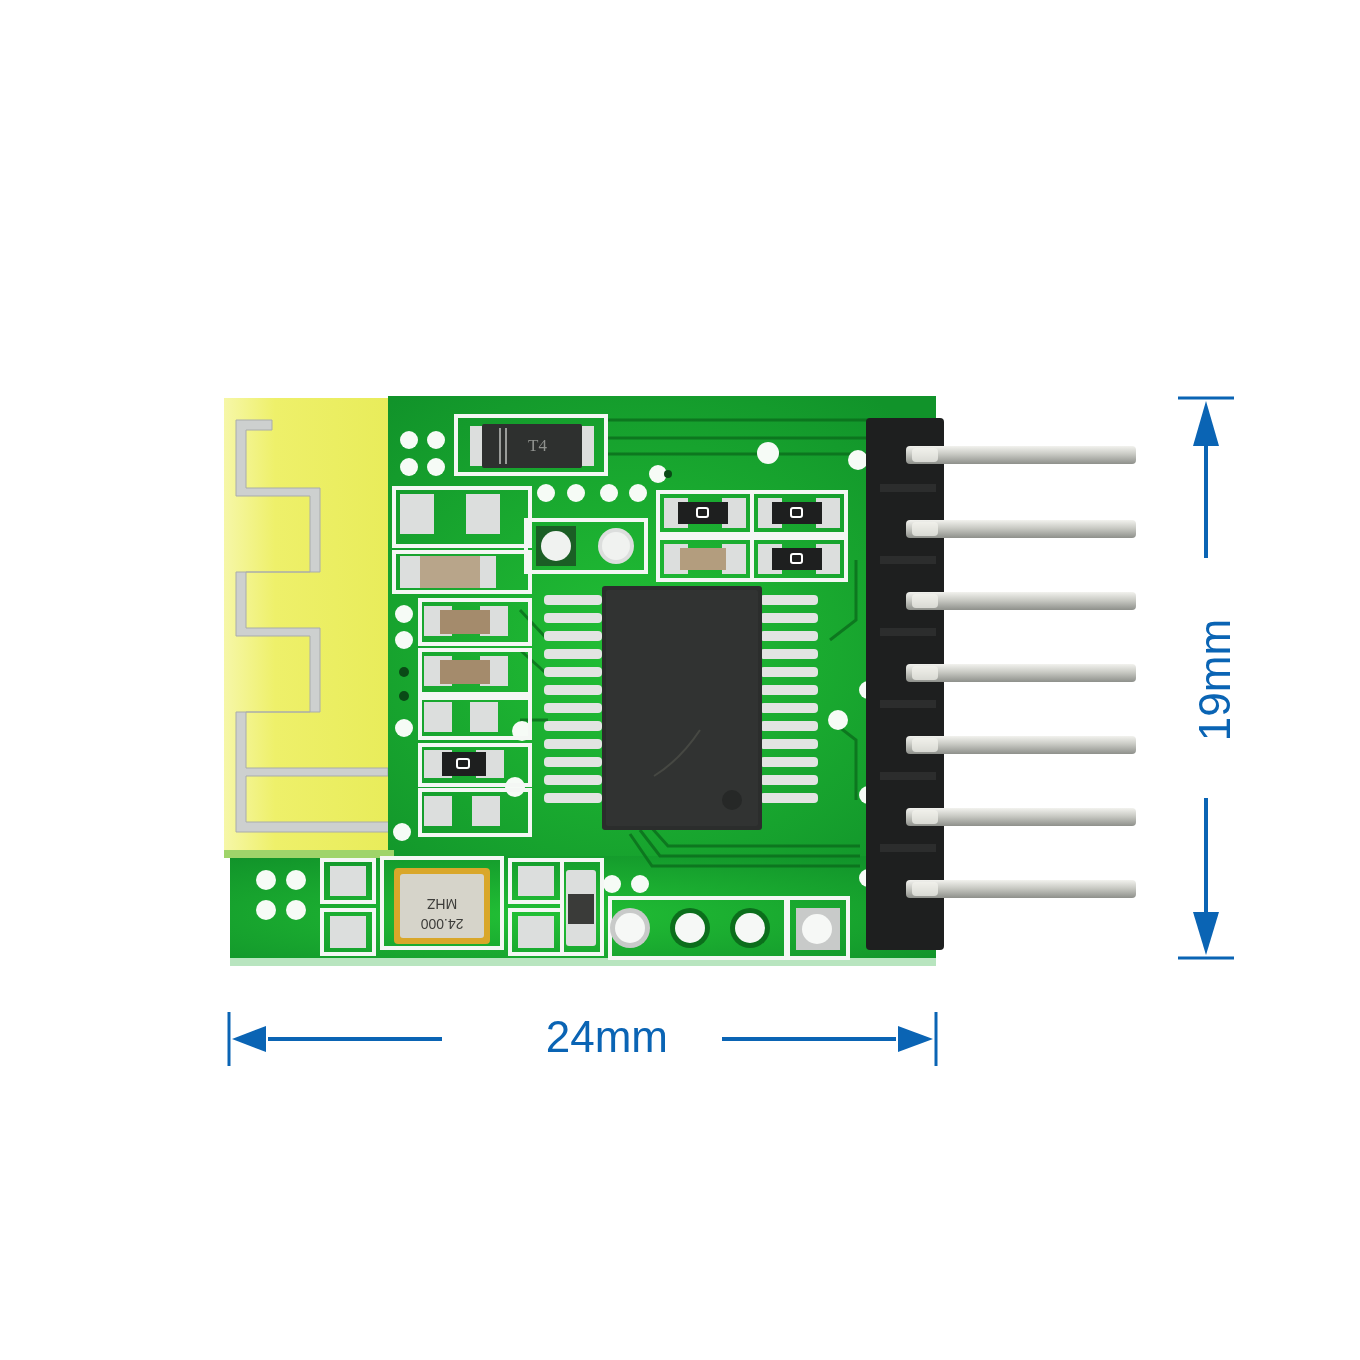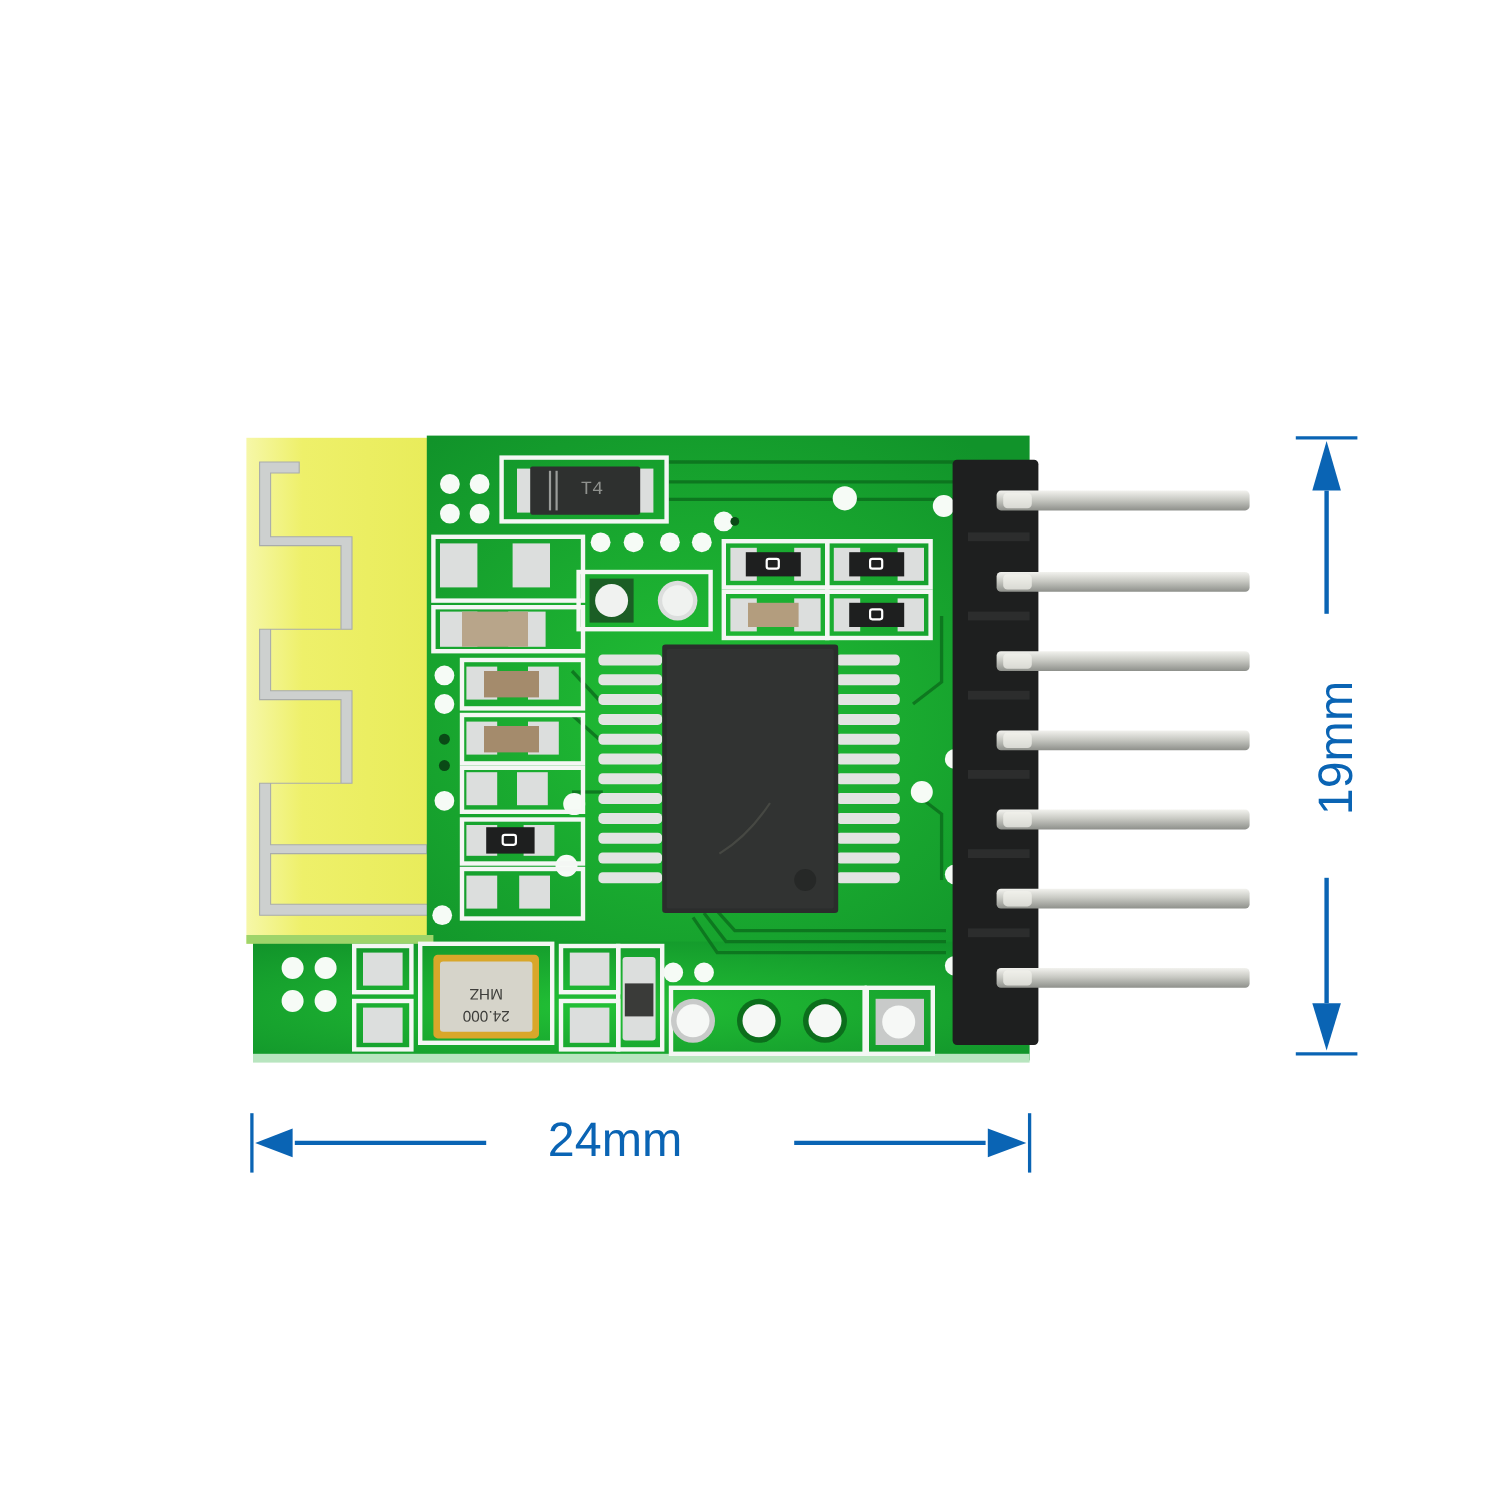--- a/index.html
+++ b/index.html
@@ -1,22 +1,22 @@
 <!DOCTYPE html>
 <html><head>
   <meta charset="utf-8">
   <style>
     html, body { margin: 0; padding: 0; background: #ffffff; }
     body { width: 1360px; height: 1360px; position: relative; overflow: hidden; font-family: "Liberation Sans", sans-serif; }
     .abs { position: absolute; }
     svg { display: block; }
     .dim-label { position: absolute; color: #0a64b4; font-family: "Liberation Sans", sans-serif; font-size: 44px; letter-spacing: 0; }
-    .dim-h-label { left: 498px; top: 1012px; width: 170px; text-align: left; }
+    .dim-h-label { left: 498px; top: 1012px; width: 170px; text-align: right; }
     .dim-v-label { left: 1130px; top: 650px; width: 170px; text-align: center; transform: rotate(-90deg); transform-origin: center center; height: 60px; line-height: 60px; }
-    .chip-mark { position: absolute; font-family: Liberation Mono, monospace; }
+    .chip-mark { position: absolute; font-family: Liberation Serif, serif; }
   </style>
 </head>
 <body>
 
 <svg class="abs" style="left:0;top:0" width="1360" height="1360" viewBox="0 0 1360 1360">
   <defs>
     <linearGradient id="pinGrad" x1="0" y1="0" x2="0" y2="1">
       <stop offset="0" stop-color="#f2f2ee"></stop>
       <stop offset="0.45" stop-color="#c9cac4"></stop>
       <stop offset="1" stop-color="#8e908b"></stop>

